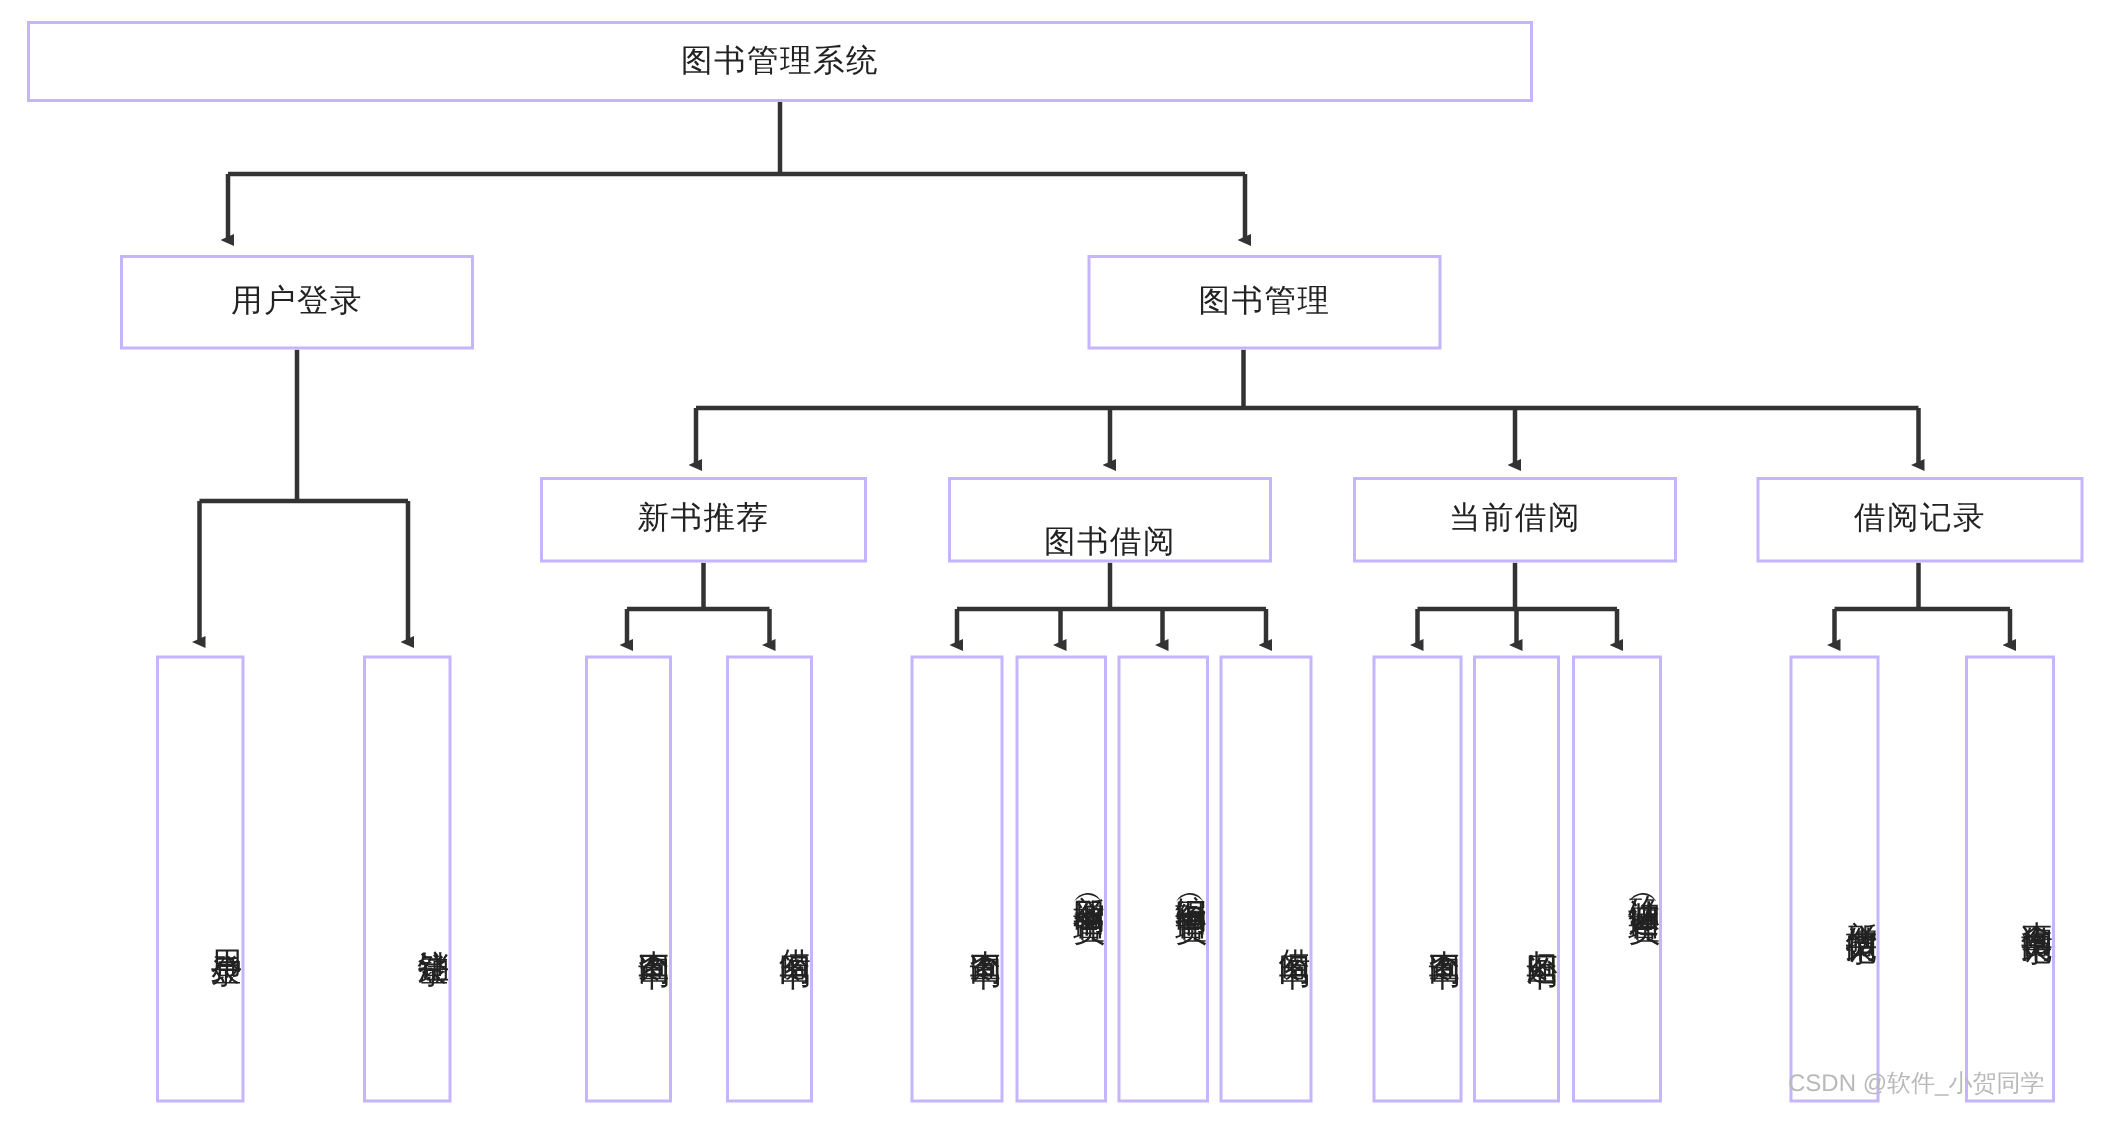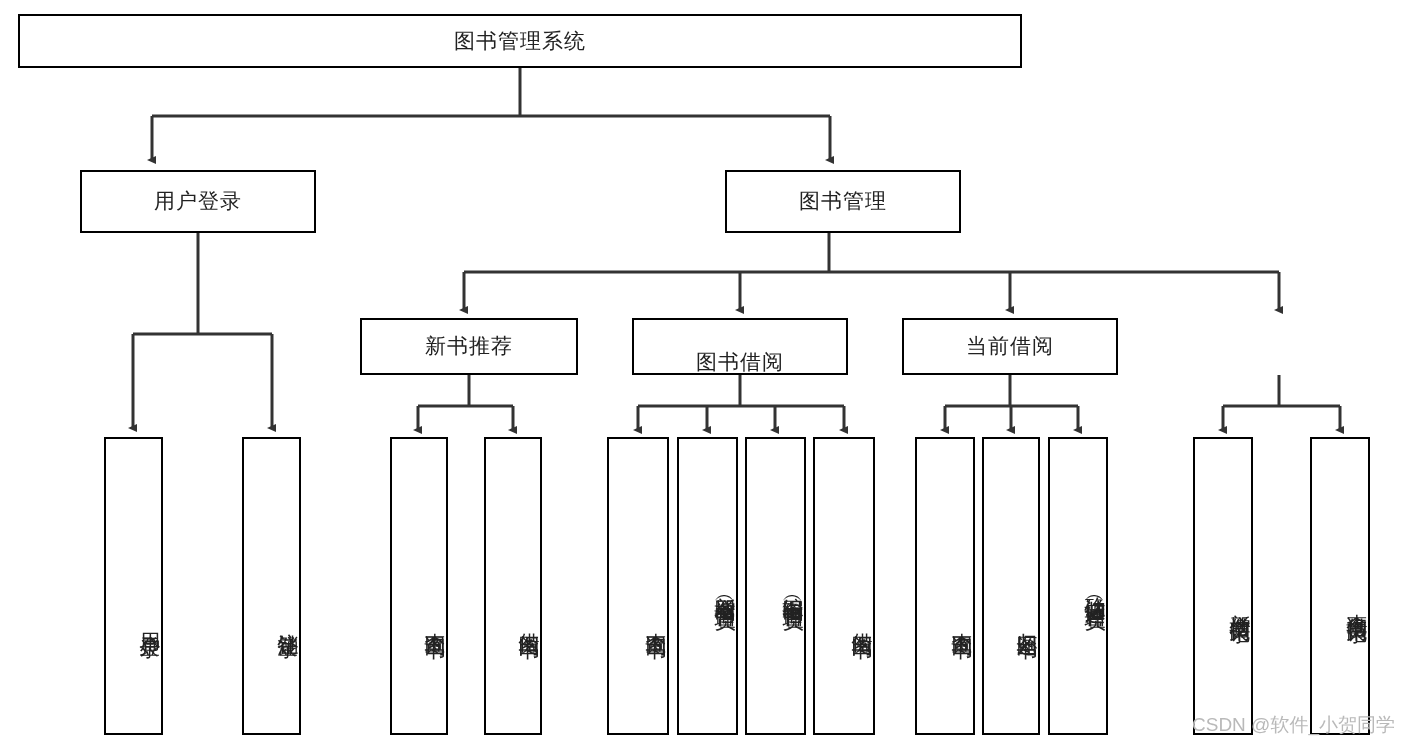--- a/index.html
+++ b/index.html
@@ -13,21 +13,21 @@
   #canvas {
     position: relative;
     width: 1405px;
     height: 747px;
     background: #ffffff;
     overflow: hidden;
   }
   .node {
     position: absolute;
     box-sizing: border-box;
-    border: 2px solid #000000;
+    border: 2px solid #c4b5fd;
     background: #ffffff;
     display: flex;
     align-items: center;
     justify-content: center;
     color: #222222;
   }
   .node.horiz {
     font-size: 21px;
     letter-spacing: 1px;
   }
@@ -56,21 +56,21 @@
     left: 0;
     top: 0;
     width: 1405px;
     height: 747px;
     pointer-events: none;
   }
   .watermark {
     position: absolute;
     left: 1192px;
     top: 712px;
-    font-size: 19px;
+    font-size: 16px;
     color: #b9b9b9;
     white-space: nowrap;
     letter-spacing: 0px;
   }
 </style>
 </head>
 <body>
 
 <div id="canvas">
 
@@ -137,20 +137,23 @@
 
   <div class="node horiz" style="left:360px; top:318px; width:218px; height:57px;">
     <span class="node-label">新书推荐</span>
   </div>
   <div class="node horiz" style="left:632px; top:318px; width:216px; height:57px;align-items:flex-end;">
     <span class="node-label">图书借阅</span>
   </div>
   <div class="node horiz" style="left:902px; top:318px; width:216px; height:57px;text-align:right;">
     <span class="node-label">当前借阅</span>
   </div>
+  <div class="node horiz" style="left:1171px; top:318px; width:218px; height:57px;">
+    <span class="node-label">借阅记录</span>
+  </div>
 
   <div class="node vert" style="left:104px; top:437px; width:59px; height:298px; padding-top:68px;">
     <span class="node-label">用户登录</span>
   </div>
   <div class="node vert" style="left:242px; top:437px; width:59px; height:298px; padding-top:68px;">
     <span class="node-label">注销登录</span>
   </div>
 
   <div class="node vert" style="left:390px; top:437px; width:58px; height:298px; padding-top:68px;">
     <span class="node-label">查询图书</span>

